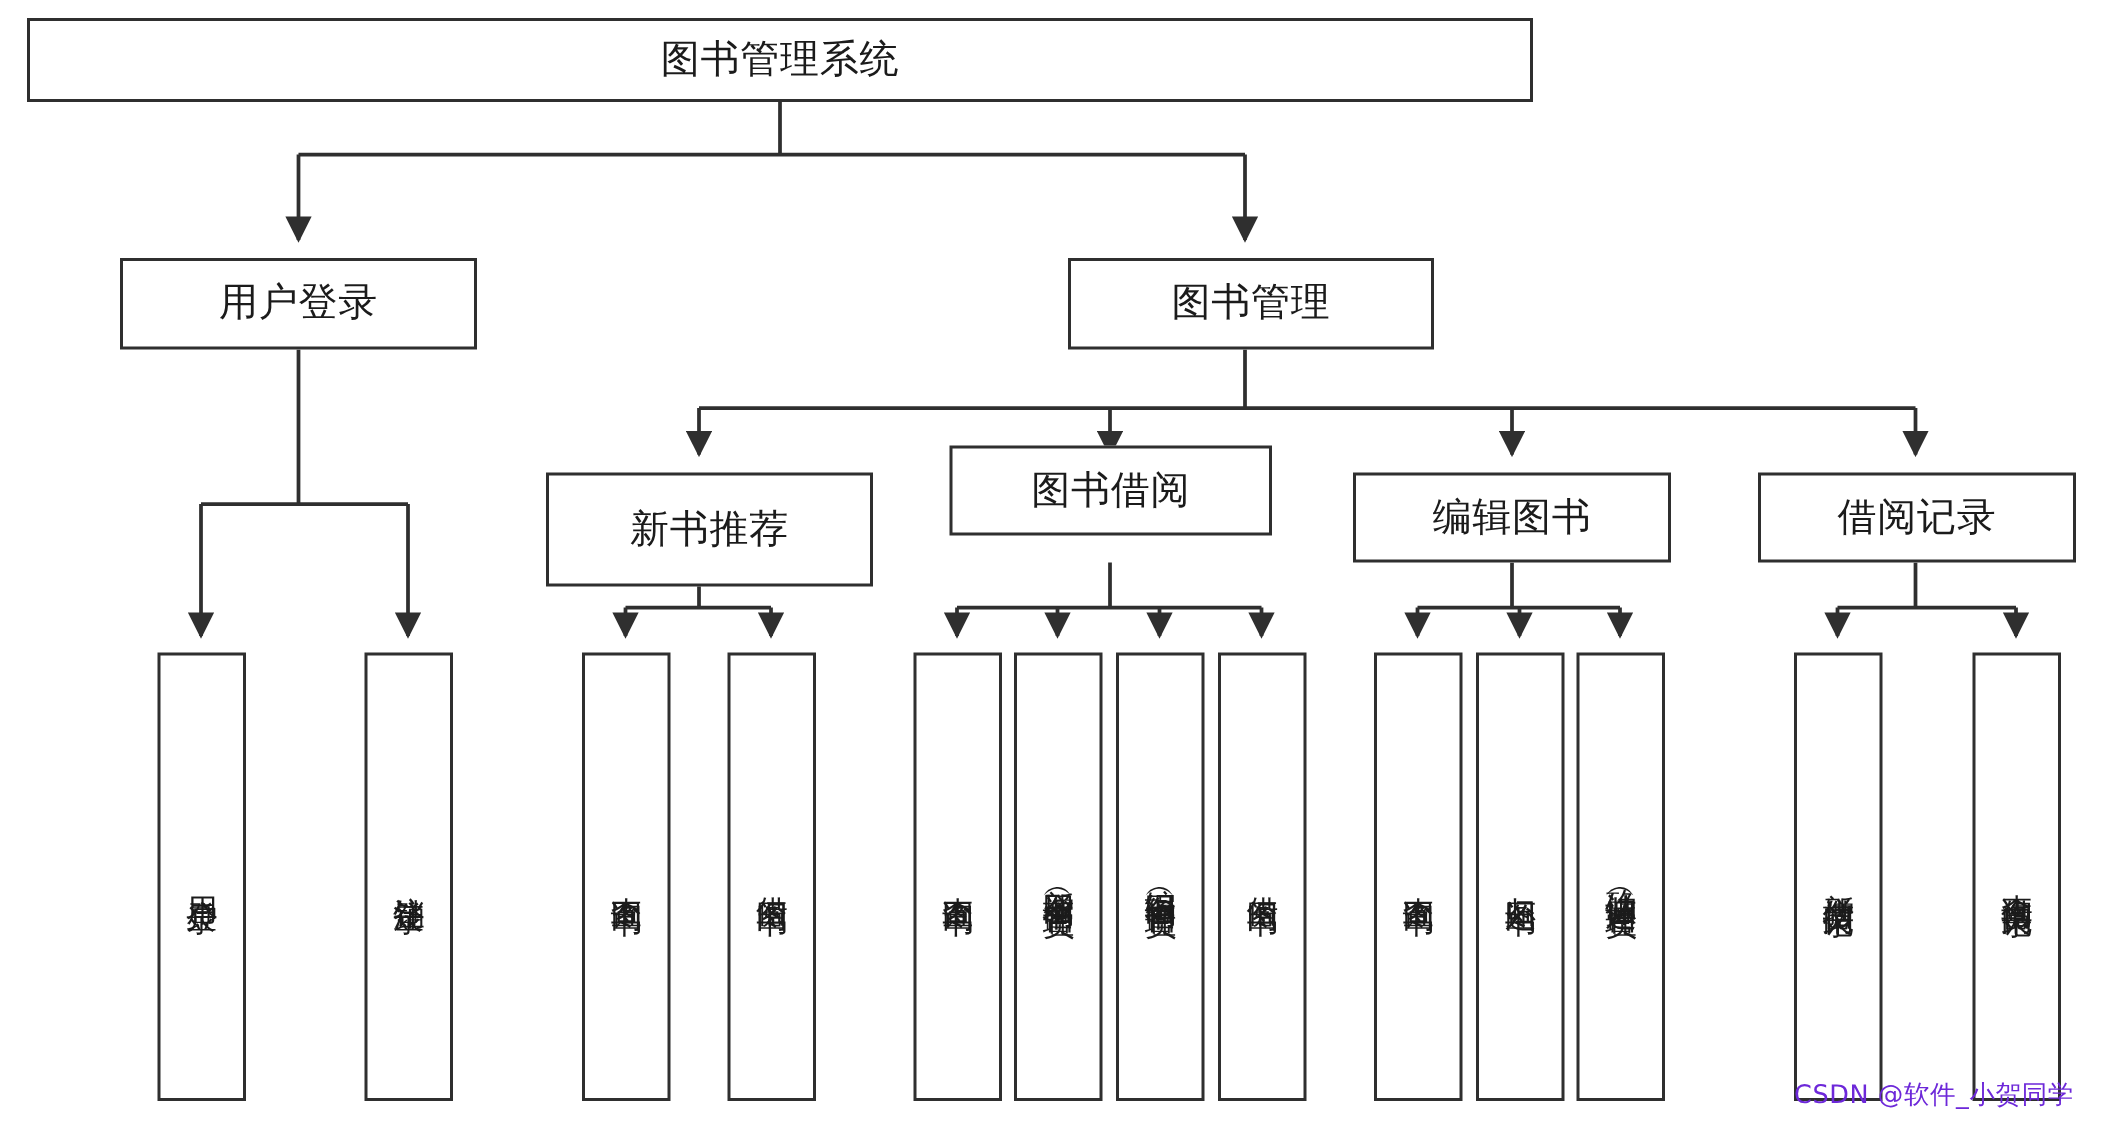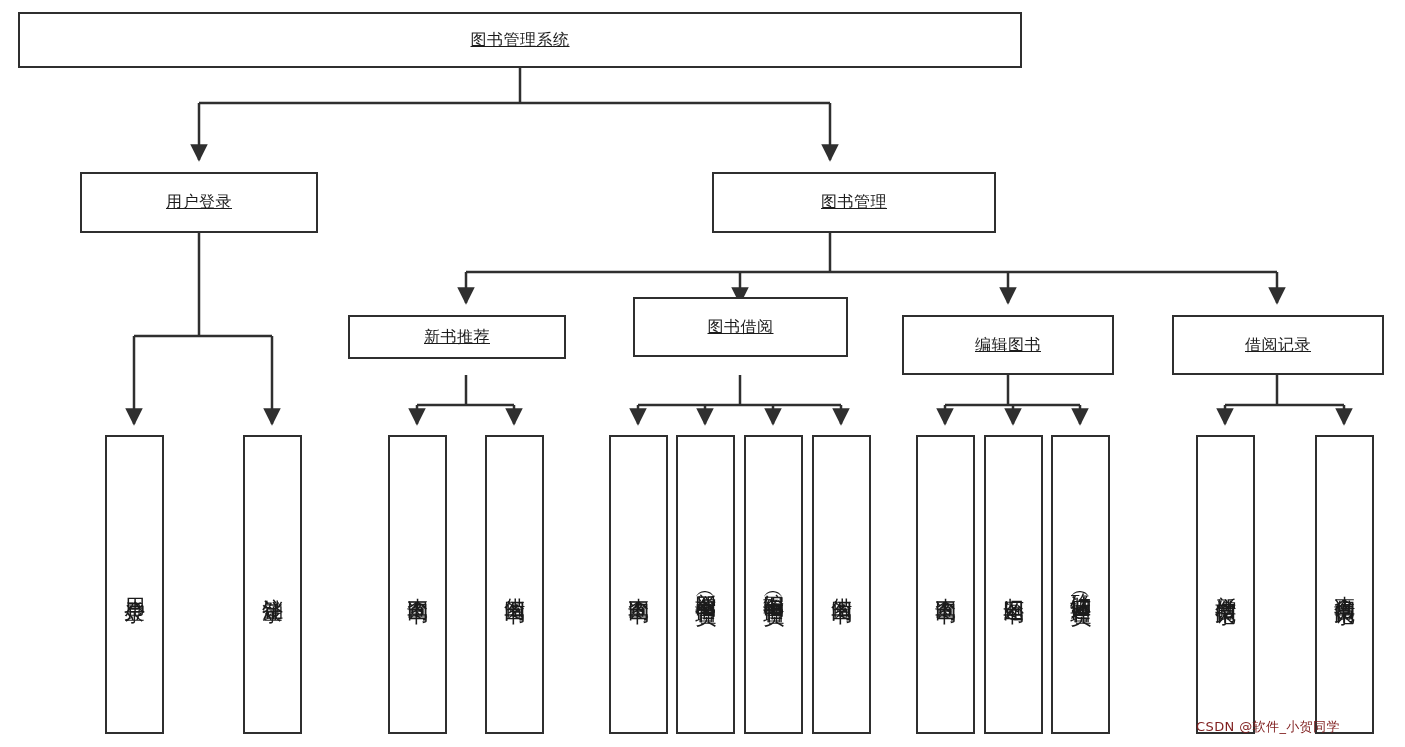--- a/index.html
+++ b/index.html
@@ -36,40 +36,39 @@
     color: #1b1b1b;
   }
   .node-label {
     display: block;
     text-align: center;
     line-height: 1.18;
     white-space: pre;
     letter-spacing: 0.5px;
   }
   .node.horizontal .node-label {
-    font-size: 16px;
-    text-decoration: underline;
+    font-size: 26px;
   }
   .node.vertical {
     padding: 6px 0;
     align-items: center;
     justify-content: center;
   }
   .node.vertical .node-label {
     writing-mode: vertical-rl;
     text-orientation: upright;
     font-size: 21px;
     line-height: 1.06;
     letter-spacing: 2px;
     max-height: 100%;
   }
   .watermark {
     position: absolute;
-    color: #7f1d1d;
-    font-size: 13px;
+    color: #6d28d9;
+    font-size: 17px;
     white-space: nowrap;
     letter-spacing: 0.4px;
     user-select: none;
   }
 </style>
 </head>
 <body>
 
 <div id="canvas">
 
@@ -125,25 +124,25 @@
   </svg>
 
   <div class="node horizontal" style="left:18px; top:12px; width:1004px; height:56px;">
     <span class="node-label">图书管理系统</span>
   </div>
 
   <div class="node horizontal" style="left:80px; top:172px; width:238px; height:61px;">
     <span class="node-label">用户登录</span>
   </div>
 
-  <div class="node horizontal" style="left:712px; top:172px; width:284px; height:61px;">
+  <div class="node horizontal" style="left:712px; top:172px; width:244px; height:61px;">
     <span class="node-label">图书管理</span>
   </div>
 
-  <div class="node horizontal" style="left:348px; top:315px; width:218px; height:44px;">
+  <div class="node horizontal" style="left:364px; top:315px; width:218px; height:76px;">
     <span class="node-label">新书推荐</span>
   </div>
 
   <div class="node horizontal" style="left:633px; top:297px; width:215px; height:60px;">
     <span class="node-label">图书借阅</span>
   </div>
 
   <div class="node horizontal" style="left:902px; top:315px; width:212px; height:60px;">
     <span class="node-label">编辑图书</span>
   </div>

